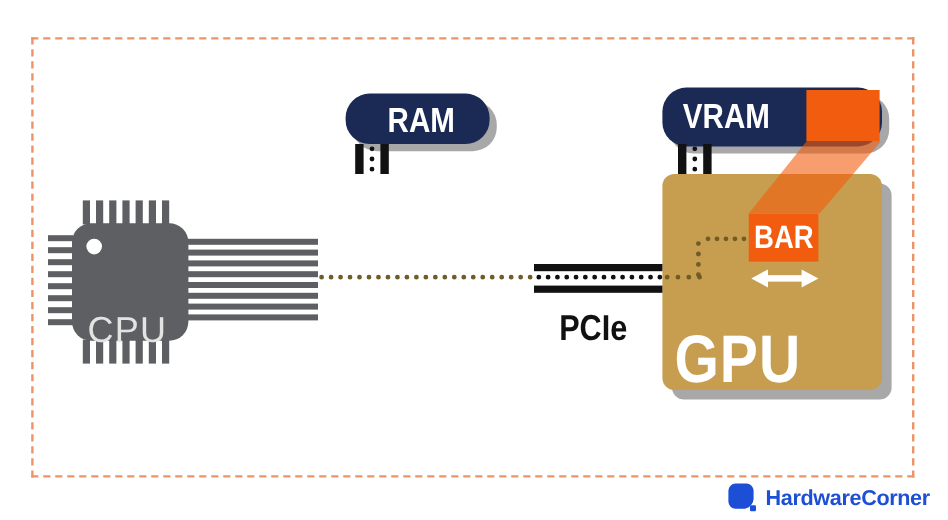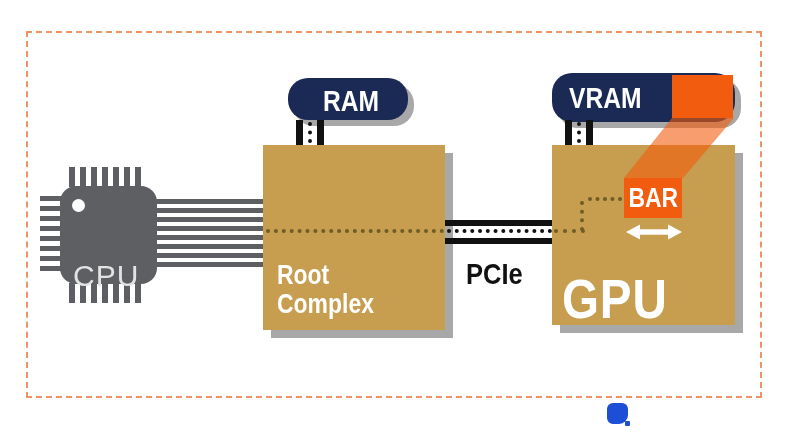--- a/index.html
+++ b/index.html
@@ -15,21 +15,21 @@
   .pins-top{top:167px}.pins-bottom{top:283px}
   .pins-top i,.pins-bottom i{display:block;width:6px;height:20px;background:#5d5f62;}
   .pins-left{position:absolute;left:40px;top:196px;display:flex;flex-direction:column;gap:5px;}
   .pins-left i{display:block;width:21px;height:5px;background:#5d5f62;}
   .bus-lines{position:absolute;left:155px;top:199px;display:flex;flex-direction:column;gap:4px;}
   .bus-lines i{display:block;width:110px;height:5px;background:#5d5f62;}
 
   
   .gold{position:absolute;background:#c79d4f;box-shadow:8px 8px 0 #a8a8a8;}
   .root-complex{left:263px;top:145px;width:182px;height:185px;}
-  .gpu-box{left:552px;top:145px;width:183px;height:180px;}
+  .gpu-box{left:552px;top:145px;width:183px;height:180px;border-radius:10px;}
   .gold-label{position:absolute;color:#fff;font-weight:bold;transform:scaleX(0.85);transform-origin:left bottom;line-height:1.07;}
   .rc-label{left:14px;bottom:11px;font-size:27px;}
   .gpu-label{left:10px;bottom:-4px;font-size:56px;letter-spacing:1px;}
 
   
   .navy{position:absolute;background:#1b2a55;box-shadow:6px 6px 0 #a8a8a8;color:#fff;font-weight:bold;}
   .ram-box{left:288px;top:78px;width:120px;height:42px;}
   .vram-box{left:552px;top:73px;width:183px;height:49px;}
   .navy .cap{position:absolute;transform:scaleX(0.85);transform-origin:left center;}
   .ram-box .cap{left:35px;top:7px;font-size:29px;}
@@ -119,26 +119,20 @@
         <i></i>
         <i></i>
         <i></i>
       </div>
     <div class="chip-body">
       <span class="chip-dot"></span>
       <span class="chip-label">CPU</span>
     </div>
   </div>
 
-  <div class="gold root-complex">
-    <div class="gold-label rc-label">
-      <div>Root</div>
-      <div>Complex</div>
-    </div>
-  </div>
 
   <div class="gold gpu-box">
     <div class="gold-label gpu-label">GPU</div>
   </div>
 
   <div class="navy ram-box z4">
     <span class="cap">RAM</span>
   </div>
   <div class="vconn conn-ram z4">
     <span class="bar l"></span>
@@ -174,15 +168,16 @@
     <polygon points="0,10 14,2.5 14,17.5" fill="#ffffff"></polygon>
     <polygon points="56,10 42,2.5 42,17.5" fill="#ffffff"></polygon>
     <rect x="12" y="7.3" width="32" height="5.4" fill="#ffffff"></rect>
   </svg>
 
   <div class="logo">
     <span class="logo-mark">
       <span class="logo-sq"></span>
       <span class="logo-tail"></span>
     </span>
+    <span class="logo-text">HardwareCorner</span>
   </div>
 
 </div>
 
 </body></html>

